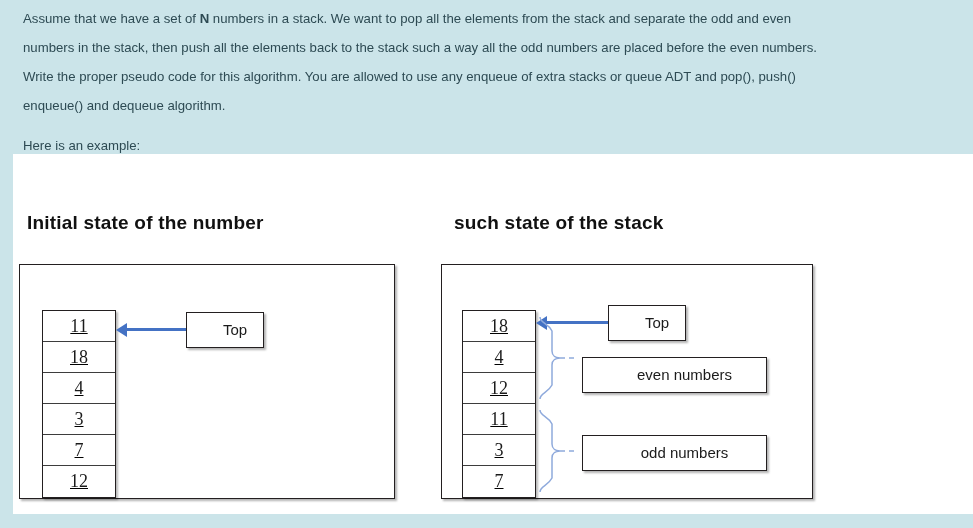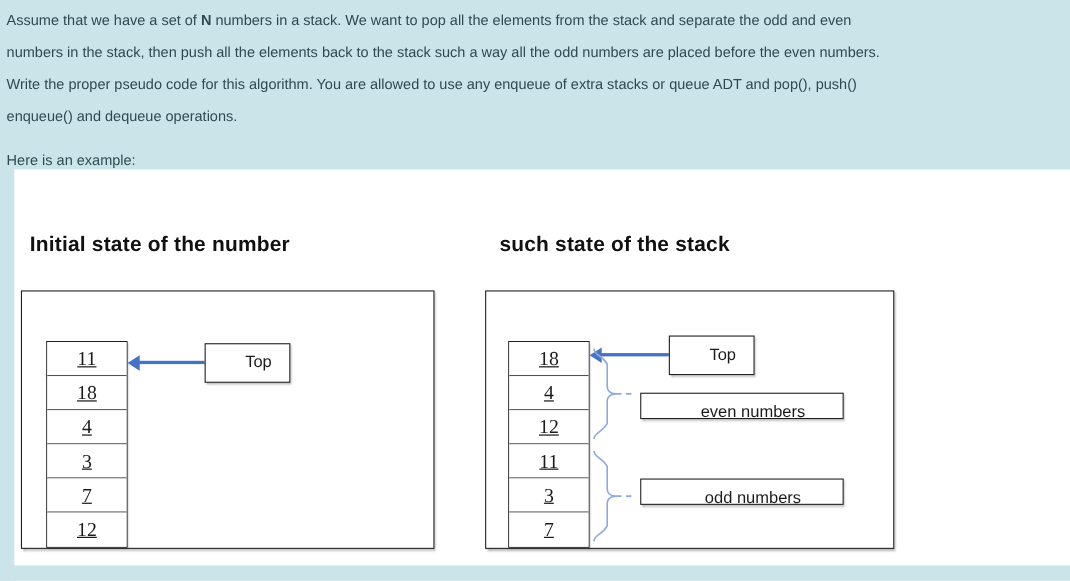--- a/index.html
+++ b/index.html
@@ -15,21 +15,21 @@
     overflow: hidden;
     position: relative;
   }
 
   
   .problem-statement {
     position: absolute;
     left: 0px;
     top: 0px;
     width: 973px;
-    padding: 4px 6px 0 6px;
+    padding: 4px 6px 0 23px;
     box-sizing: border-box;
     color: #2d4a53;
     font-size: 13.2px;
     line-height: 29px;
   }
   .problem-statement p {
     margin: 0;
   }
   .problem-statement .spacer {
     height: 11px;
@@ -114,21 +114,21 @@
     width: 78px;
     height: 36px;
     line-height: 34px;
     font-size: 15px;
   }
   .top-box-left  { left: 166px; top: 47px; }
   .top-box-right { left: 166px; top: 40px; }
 
   .group-box {
     border-width: 1.4px;
-    height: 24px;
+    height: 36px;
     line-height: 34px;
     font-size: 15px;
   }
   .box-even { left: 140px; top: 92px;  width: 185px; }
   .box-odd  { left: 140px; top: 170px; width: 185px; }
 
   
   .arrow {
     position: absolute;
     height: 14px;
@@ -174,21 +174,21 @@
     background: #cbe4e9;
   }
 </style>
 </head>
 <body>
 
 <div class="problem-statement">
   <p><span>Assume that we have a set of </span><b>N</b><span> numbers in a stack. We want to pop all the elements from the stack and separate the odd and even</span></p>
   <p>numbers in the stack, then push all the elements back to the stack such a way all the odd numbers are placed before the even numbers.</p>
   <p>Write the proper pseudo code for this algorithm. You are allowed to use any enqueue of extra stacks or queue ADT and pop(), push()</p>
-  <p>enqueue() and dequeue operations.</p>
+  <p>enqueue() and dequeue algorithm.</p>
   <div class="spacer"></div>
   <p>Here is an example:</p>
 </div>
 
 <div class="left-strip"></div>
 
 <div class="figure-canvas">
 
   <div class="diagram-heading heading-initial">Initial state of the number</div>
   <div class="diagram-heading heading-final">such state of the stack</div>

